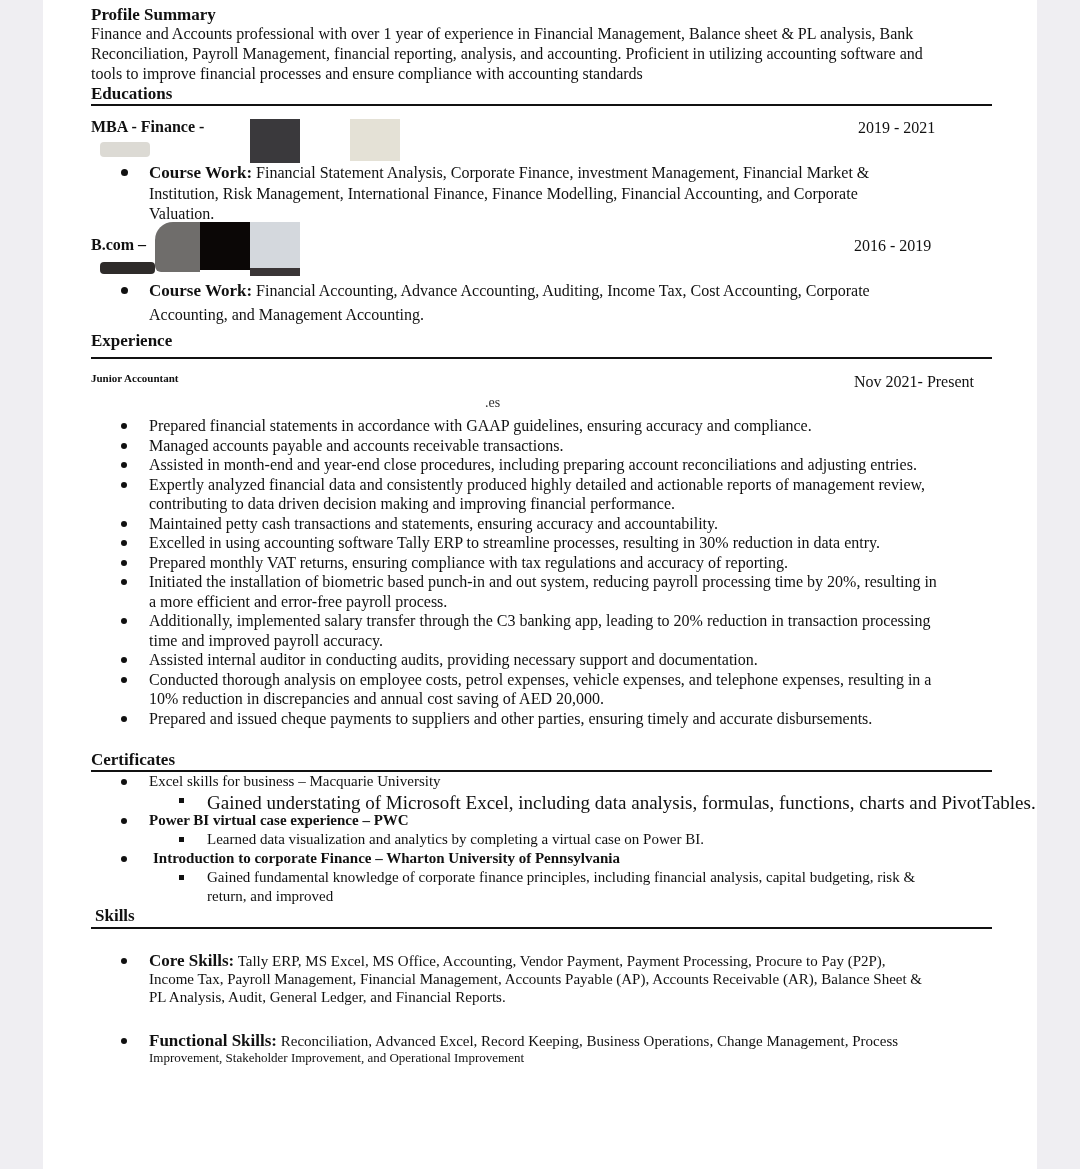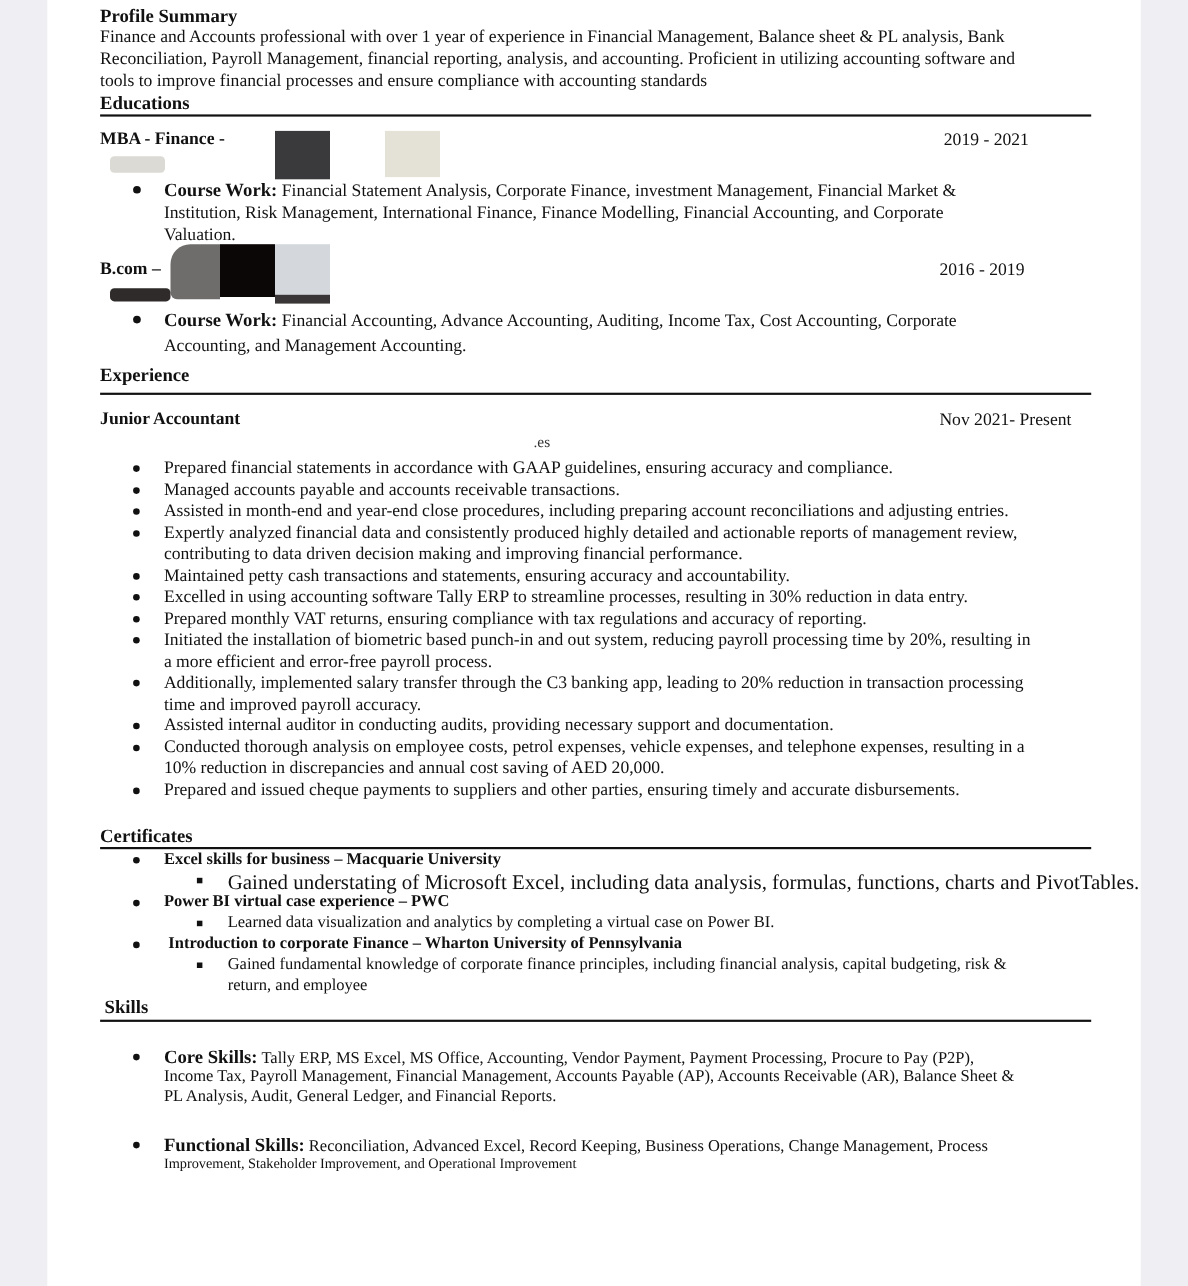--- a/index.html
+++ b/index.html
@@ -60,21 +60,21 @@
 <div class="blk" style="left:100px;top:262px;width:55px;height:12px;background:#2e2b2a;border-radius:4px;"></div>
 <div class="blk" style="left:250px;top:268px;width:50px;height:8px;background:#3a3536;"></div>
 
 <div class="bullet-dot" style="left:121px;top:287px;"></div>
 <div class="abs txt" style="left:149px;top:281px;"><b style="font-size:17px;">Course Work:</b><span> Financial Accounting, Advance Accounting, Auditing, Income Tax, Cost Accounting, Corporate</span></div>
 <div class="abs txt" style="left:149px;top:305px;">Accounting, and Management Accounting.</div>
 
 <div class="abs h" style="left:91px;top:331px;">Experience</div>
 <div class="rule" style="left:91px;top:357px;width:901px;"></div>
 
-<div class="abs h" style="left:91px;top:372px;font-size:16px;">Junior Accountant</div>
+<div class="abs h" style="left:91px;top:372px;font-size:11px;">Junior Accountant</div>
 <div class="abs txt" style="left:854px;top:372px;">Nov 2021- Present</div>
 <div class="abs txt" style="left:485px;top:393px;font-size:14px;color:#333;">.es</div>
 
 <div id="exp-bullets">
     <div class="bullet-dot" style="left: 121px; top: 423px; width: 6px; height: 6px;"></div>
     <div class="abs txt" style="left: 149px; top: 416px;">Prepared financial statements in accordance with GAAP guidelines, ensuring accuracy and compliance.</div>
     <div class="bullet-dot" style="left: 121px; top: 442.5px; width: 6px; height: 6px;"></div>
     <div class="abs txt" style="left: 149px; top: 435.5px;">Managed accounts payable and accounts receivable transactions.</div>
     <div class="bullet-dot" style="left: 121px; top: 462px; width: 6px; height: 6px;"></div>
     <div class="abs txt" style="left: 149px; top: 455px;">Assisted in month-end and year-end close procedures, including preparing account reconciliations and adjusting entries.</div>
@@ -99,34 +99,34 @@
     <div class="abs txt" style="left: 149px; top: 669.5px;">Conducted thorough analysis on employee costs, petrol expenses, vehicle expenses, and telephone expenses, resulting in a</div>
     <div class="abs txt" style="left: 149px; top: 689px;">10% reduction in discrepancies and annual cost saving of AED 20,000.</div>
     <div class="bullet-dot" style="left: 121px; top: 715.5px; width: 6px; height: 6px;"></div>
     <div class="abs txt" style="left: 149px; top: 708.5px;">Prepared and issued cheque payments to suppliers and other parties, ensuring timely and accurate disbursements.</div>
   </div>
 
 <div class="abs h" style="left:91px;top:750px;">Certificates</div>
 <div class="rule" style="left:91px;top:770px;width:901px;"></div>
 
 <div class="bullet-dot" style="left:121px;top:779px;width:6px;height:6px;"></div>
-<div class="abs" style="left:149px;top:773px;font-size:15px;font-weight:bold;">Excel skills for business – Macquarie University</div>
+<div class="abs" style="left:149px;top:773px;font-size:15px;font-weight:normal;">Excel skills for business – Macquarie University</div>
 <div class="bullet-sq" style="left:179px;top:798px;"></div>
 <div class="abs" style="left:207px;top:792px;font-size:19px;">Gained understating of Microsoft Excel, including data analysis, formulas, functions, charts and PivotTables.</div>
 
 <div class="bullet-dot" style="left:121px;top:818px;width:6px;height:6px;"></div>
 <div class="abs" style="left:149px;top:812px;font-size:15px;font-weight:bold;">Power BI virtual case experience – PWC</div>
 <div class="bullet-sq" style="left:179px;top:837px;"></div>
 <div class="abs" style="left:207px;top:831px;font-size:15px;">Learned data visualization and analytics by completing a virtual case on Power BI.</div>
 
 <div class="bullet-dot" style="left:121px;top:856px;width:6px;height:6px;"></div>
 <div class="abs" style="left:153px;top:850px;font-size:15px;font-weight:bold;">Introduction to corporate Finance – Wharton University of Pennsylvania</div>
 <div class="bullet-sq" style="left:179px;top:875px;"></div>
 <div class="abs" style="left:207px;top:869px;font-size:15px;">Gained fundamental knowledge of corporate finance principles, including financial analysis, capital budgeting, risk &amp;</div>
-<div class="abs" style="left:207px;top:888px;font-size:15px;">return, and employee</div>
+<div class="abs" style="left:207px;top:888px;font-size:15px;">return, and improved</div>
 
 <div class="abs h" style="left:95px;top:906px;">Skills</div>
 <div class="rule" style="left:91px;top:927px;width:901px;"></div>
 
 <div class="bullet-dot" style="left:121px;top:958px;width:6px;height:6px;"></div>
 <div class="abs" style="left:149px;top:951px;font-size:15px;"><b style="font-size:17px;">Core Skills:</b><span> Tally ERP, MS Excel, MS Office, Accounting, Vendor Payment, Payment Processing, Procure to Pay (P2P),</span></div>
 <div class="abs" style="left:149px;top:971px;font-size:15px;">Income Tax, Payroll Management, Financial Management, Accounts Payable (AP), Accounts Receivable (AR), Balance Sheet &amp;</div>
 <div class="abs" style="left:149px;top:989px;font-size:15px;">PL Analysis, Audit, General Ledger, and Financial Reports.</div>
 
 <div class="bullet-dot" style="left:121px;top:1038px;width:6px;height:6px;"></div>

